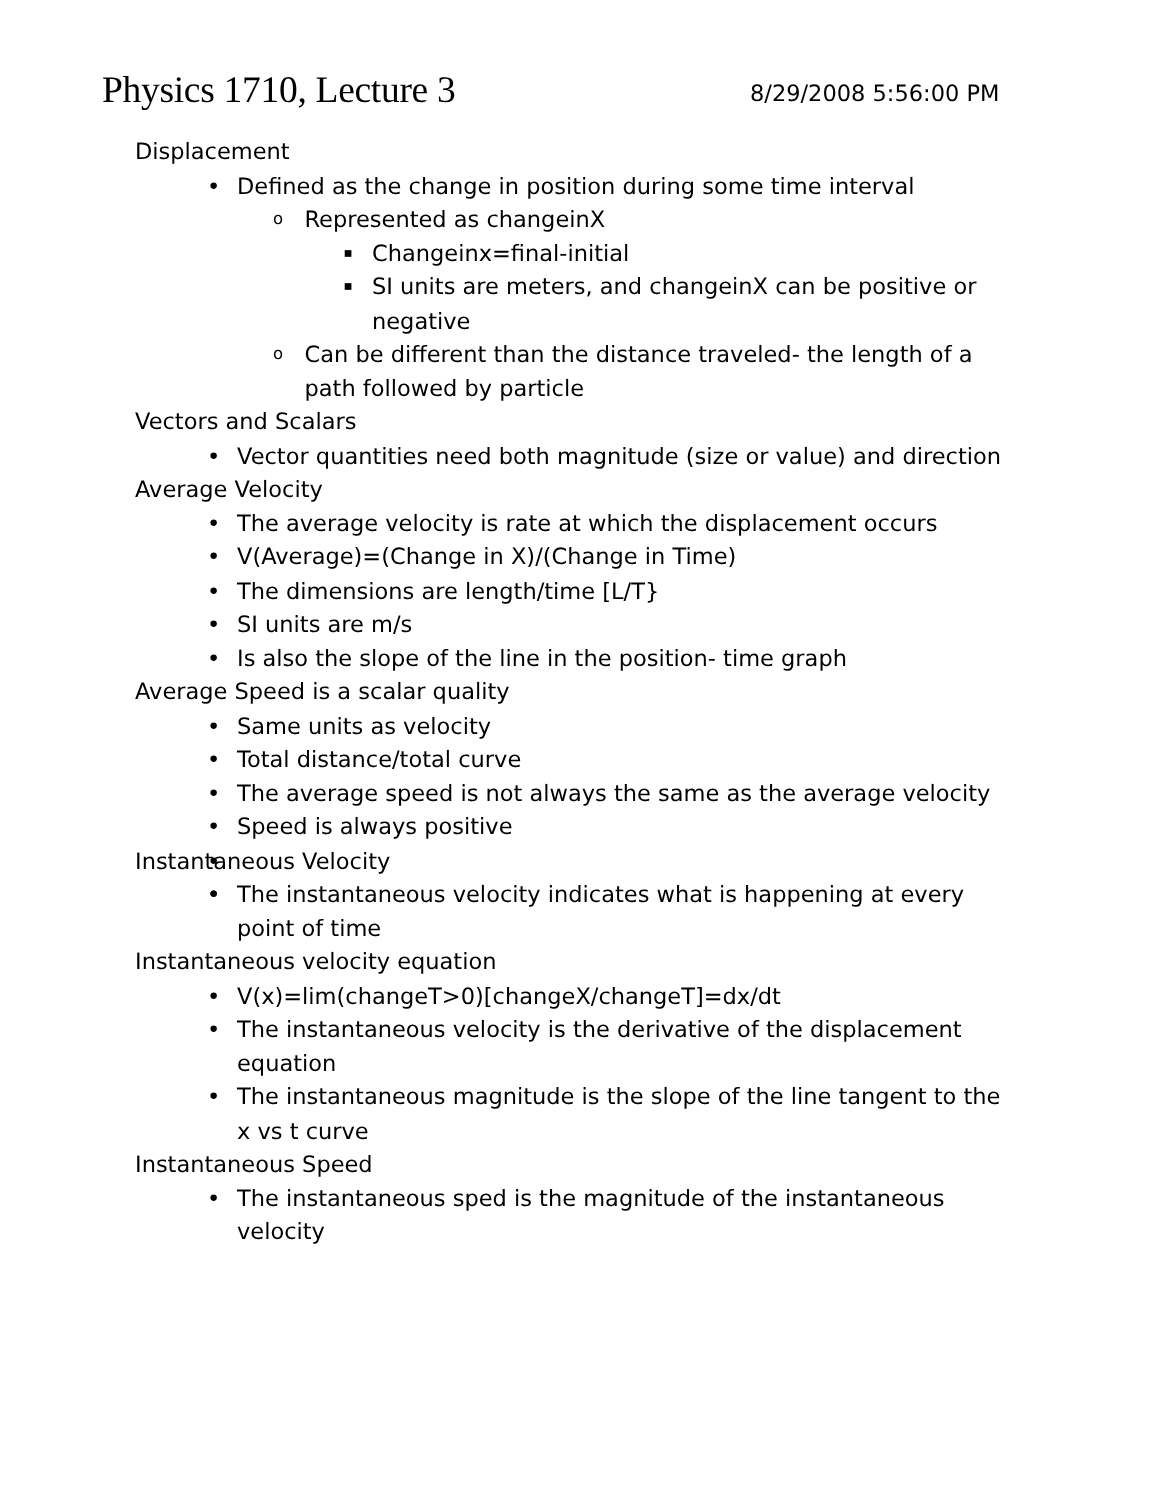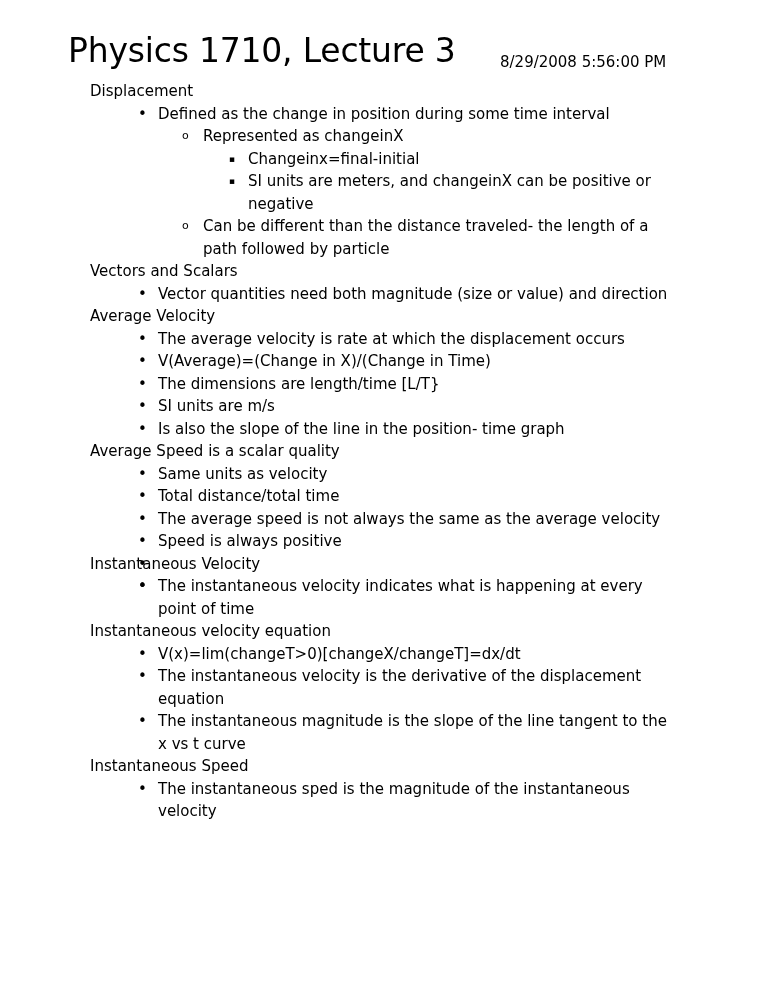--- a/index.html
+++ b/index.html
@@ -1,20 +1,20 @@
 <!DOCTYPE html>
 <html><head>
 <meta charset="utf-8">
 <style>
   html, body { margin:0; padding:0; background:#ffffff; }
   body { width:768px; height:994px; position:relative; overflow:hidden;
          font-family:"DejaVu Sans", sans-serif; color:#000; }
-  .title { position:absolute; left:68px; top:36px; font-size:33px; line-height:30px; letter-spacing:-0.2px; }
+  .title { position:absolute; left:68px; top:46px; font-size:25px; line-height:30px; letter-spacing:-0.2px;font-family:Liberation Serif, serif; }
   .date { position:absolute; left:500px; top:52px; font-size:15px; line-height:20px; }
-  .content { position:absolute; left:90px; top:80px; width:640px; font-size:15px; line-height:22.5px; }
+  .content { position:absolute; left:90px; top:90px; width:640px; font-size:15px; line-height:22.5px; }
   .heading { margin:0; }
   ul { list-style:none; margin:0; padding:0; }
   li { position:relative; }
   .l1 { padding-left:68px; }
   .l2 { padding-left:113px; }
   .l3 { padding-left:158px; }
   .bullet { position:absolute; top:0; width:18px; text-align:left; }
   .l1 .bullet { left:48px; }
   .l2 .bullet { left:92px; font-size:11px; }
   .l3 .bullet { left:139px; font-size:9px; }
@@ -84,21 +84,21 @@
         </li>
       </ul>
       <div class="heading">Average Speed is a scalar quality</div>
       <ul>
         <li class="l1">
           <span class="bullet">•</span>
           <span class="txt">Same units as velocity</span>
         </li>
         <li class="l1">
           <span class="bullet">•</span>
-          <span class="txt">Total distance/total time</span>
+          <span class="txt">Total distance/total curve</span>
         </li>
         <li class="l1">
           <span class="bullet">•</span>
           <span class="txt">The average speed is not always the same as the average velocity</span>
         </li>
         <li class="l1">
           <span class="bullet">•</span>
           <span class="txt">Speed is always positive</span>
         </li>
         <li class="l1">

